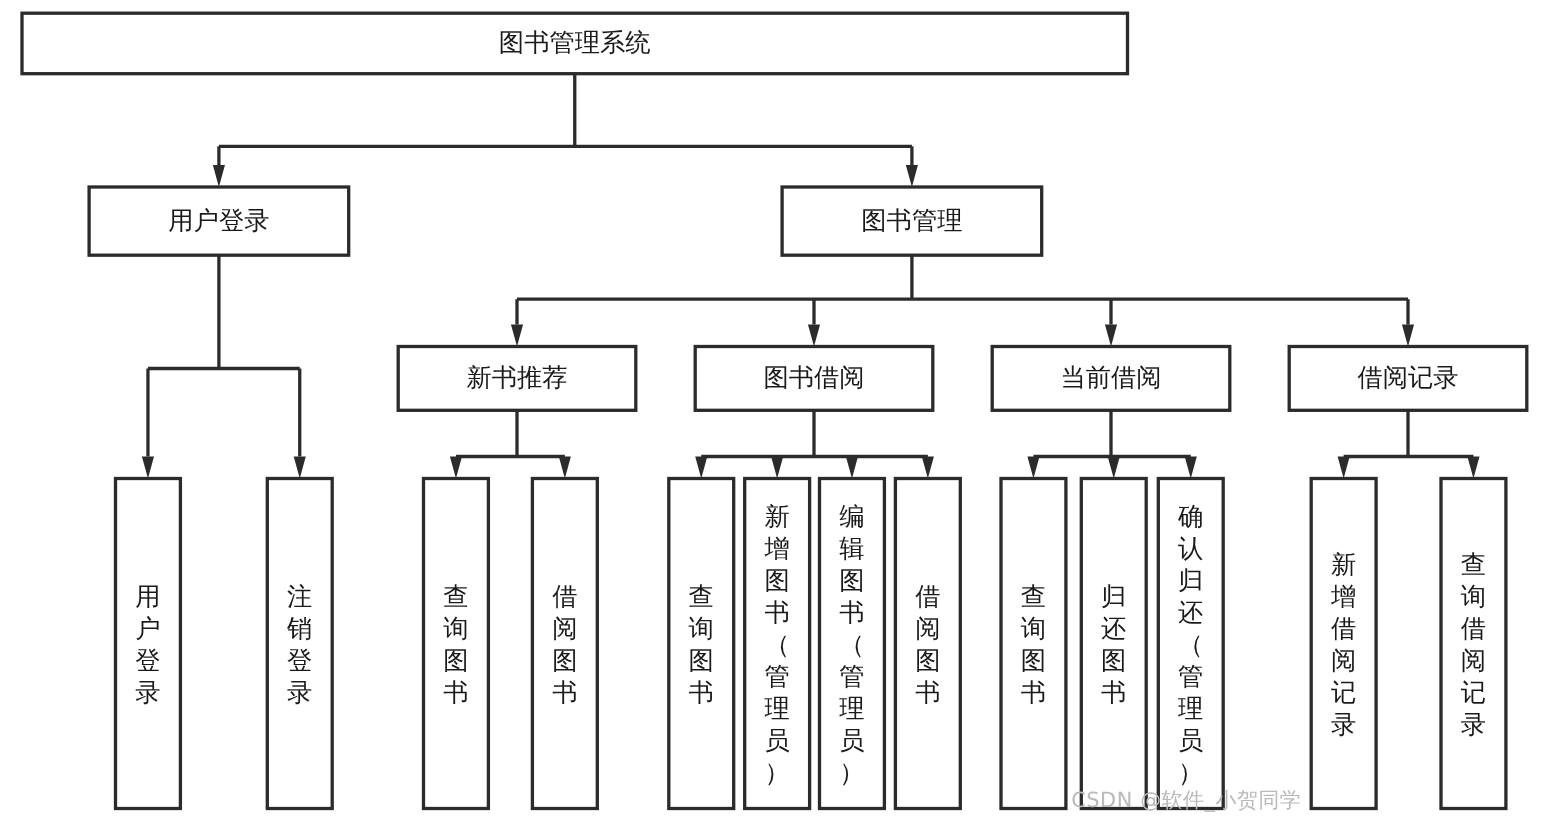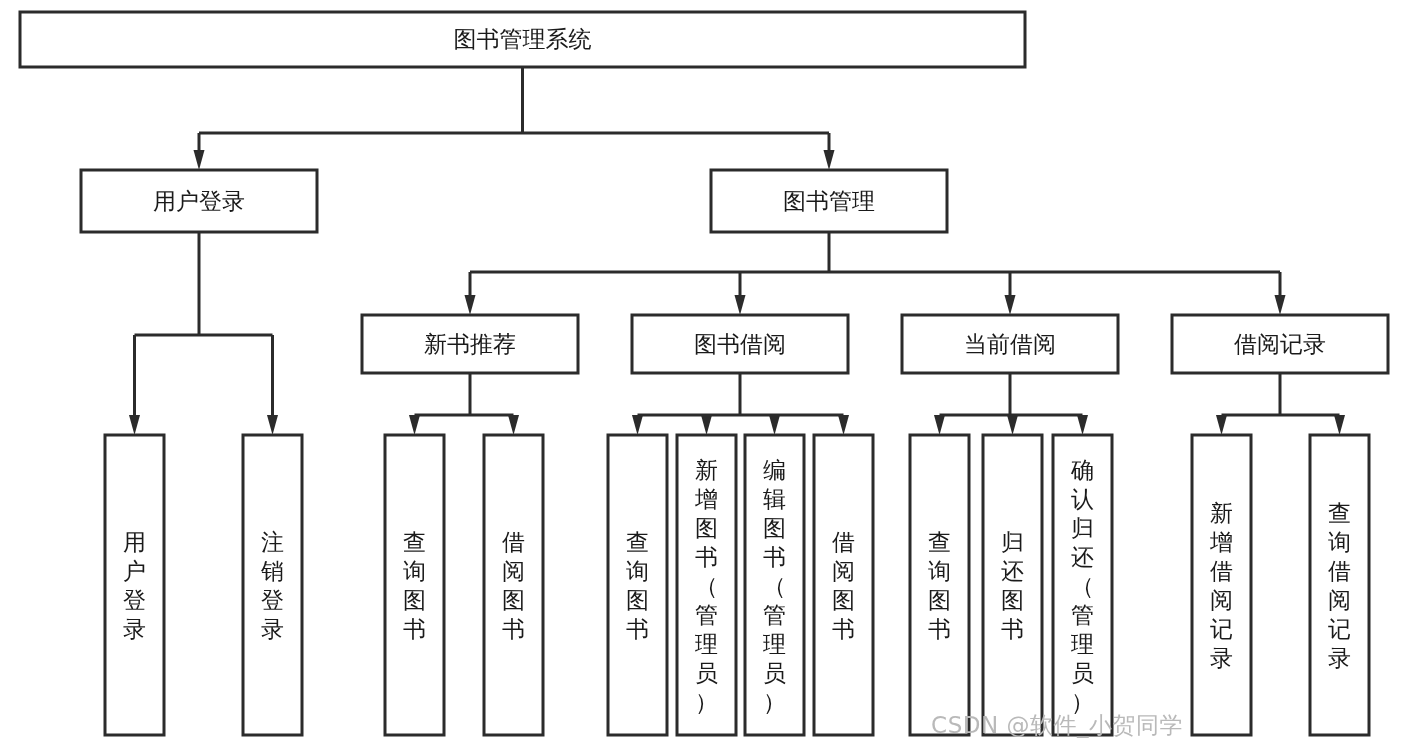--- a/index.html
+++ b/index.html
@@ -50,21 +50,21 @@
     fill: #1a1a1a;
     font-family: "DejaVu Sans", "Liberation Sans", sans-serif;
     font-size: 23px;
     text-anchor: middle;
   }
   .watermark {
     position: absolute;
     right: 8px;
     bottom: 6px;
     font-family: "DejaVu Sans", "Liberation Sans", sans-serif;
-    font-size: 23px;
+    font-size: 19px;
     color: #b9b9b9;
     white-space: nowrap;
     letter-spacing: 0.5px;
   }
 </style>
 </head>
 <body>
 
 <div id="diagram-root">
   <svg class="diagram" viewBox="0 0 1405 747">

